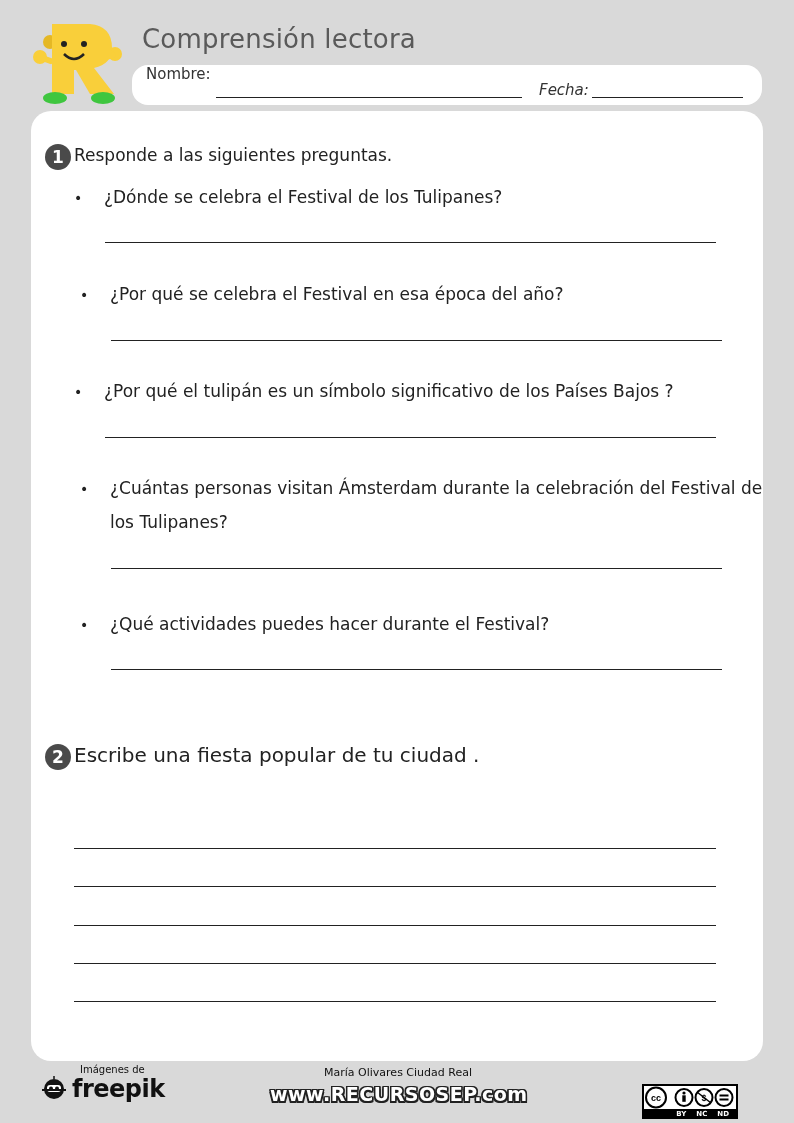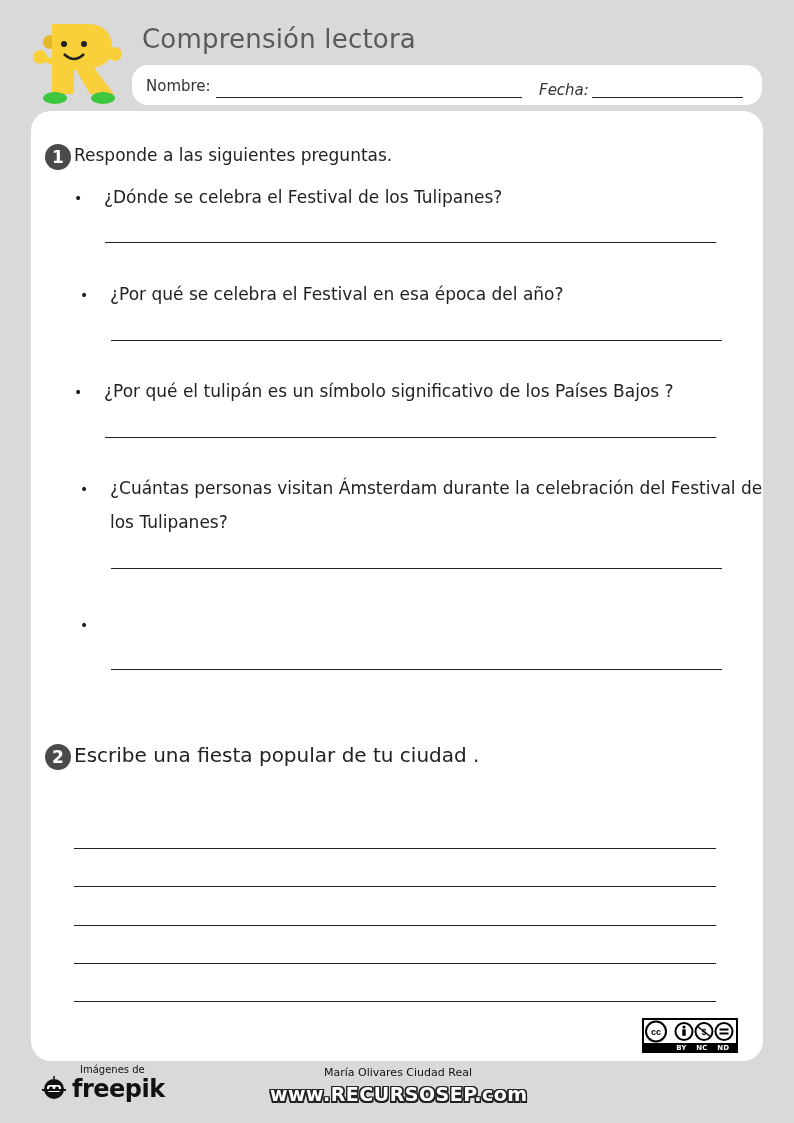--- a/index.html
+++ b/index.html
@@ -4,21 +4,21 @@
 <style>
   * { box-sizing: border-box; margin: 0; padding: 0; }
   html, body { width: 794px; height: 1123px; background: #d9d9d9; overflow: hidden; }
   body { position: relative; font-family: "DejaVu Sans", sans-serif; color: #333; }
 
   .mascot { position: absolute; left: 28px; top: 22px; width: 96px; height: 82px; }
 
   .title { position: absolute; left: 142px; top: 24px; font-size: 26px; color: #5a5a5a; letter-spacing: 0.2px; text-align: center; }
 
   .name-bar { position: absolute; left: 132px; top: 65px; width: 630px; height: 40px; background: #fff; border-radius: 16px; }
-  .name-label { position: absolute; left: 14px; top: 12px; font-size: 15px; color: #333; }
+  .name-label { position: absolute; left: 14px; top: 0; font-size: 15px; color: #333; }
   .name-line { position: absolute; left: 84px; top: 32px; width: 306px; border-bottom: 1.2px solid #222; }
   .date-label { position: absolute; left: 407px; top: 16px; font-size: 15px; color: #333; font-style: italic; }
   .date-line { position: absolute; left: 460px; top: 32px; width: 151px; border-bottom: 1.2px solid #222; }
 
   .card { position: absolute; left: 31px; top: 111px; width: 732px; height: 950px; background: #fff; border-radius: 20px; }
 
   .num { position: absolute; width: 26px; height: 26px; border-radius: 50%; background: #4a4a4a; color: #fff; font-weight: bold; font-size: 17px; text-align: center; line-height: 26px; }
   .section-title { position: absolute; font-size: 17px; color: #222; }
   .section-title.big { font-size: 20px; }
 
@@ -28,21 +28,21 @@
 
   .footer-freepik { position: absolute; left: 40px; top: 1064px; width: 120px; height: 40px; }
   .freepik-small { position: absolute; left: 40px; top: 1; font-size: 10px; color: #111; }
   .freepik-big { position: absolute; left: 32px; top: 11px; font-size: 24px; font-weight: bold; color: #111; letter-spacing: -0.5px; }
   .freepik-icon { position: absolute; left: 0; top: 12px; width: 30px; height: 24px; }
 
   .author { position: absolute; left: 270px; top: 1066px; width: 256px; text-align: center; font-size: 11px; color: #111; }
   .site { position: absolute; left: 270px; top: 1083px; width: 256px; text-align: center; font-size: 19px; font-weight: bold; color: #fff; letter-spacing: 0.5px;
           text-shadow: -1.5px -1.5px 0 #222, 1.5px -1.5px 0 #222, -1.5px 1.5px 0 #222, 1.5px 1.5px 0 #222, 0 1.5px 0 #222, 0 -1.5px 0 #222, 1.5px 0 0 #222, -1.5px 0 0 #222; }
 
-  .cc { position: absolute; left: 642px; top: 1018px; width: 96px; height: 35px; background: #000; border: 1px solid #000; }
+  .cc { position: absolute; left: 642px; top: 1084px; width: 96px; height: 35px; background: #000; border: 1px solid #000; }
   .cc-top { position: absolute; left: 1px; top: 1px; width: 92px; height: 23px; background: #fff; }
   .cc-labels { position: absolute; left: 0; top: 24px; width: 94px; height: 10px; display: flex; justify-content: flex-end; gap: 10px; padding-right: 8px; font-size: 7px; font-weight: bold; color: #fff; line-height: 10px; }
 </style>
 </head>
 <body>
 
 <svg class="mascot" viewBox="0 0 96 82">
   <circle cx="12" cy="35" r="7" fill="#f9cf3a"></circle>
   <rect x="8" y="34" width="18" height="6" rx="3" fill="#f9cf3a" transform="rotate(20 17 37)"></rect>
   <circle cx="87" cy="32" r="7" fill="#f9cf3a"></circle>
@@ -82,20 +82,21 @@
   <span class="bullet" style="left:43px; top:273px;">•</span>
   <div class="q" style="left:73px; top:263px;">¿Por qué el tulipán es un símbolo significativo de los Países Bajos ?</div>
   <div class="line" style="left:74px; top:326px; width:611px;"></div>
 
   <span class="bullet" style="left:49px; top:370px;">•</span>
   <div class="q" style="left:79px; top:360px;">¿Cuántas personas visitan Ámsterdam durante la celebración del Festival de</div>
   <div class="q" style="left:79px; top:394px;">los Tulipanes?</div>
   <div class="line" style="left:80px; top:457px; width:611px;"></div>
 
   <span class="bullet" style="left:49px; top:506px;">•</span>
+  <div class="q" style="left:79px; top:496px;">¿Qué actividades puedes hacer durante el Festival?</div>
   <div class="line" style="left:80px; top:558px; width:611px;"></div>
 
   <div class="num" style="left:14px; top:633px;">2</div>
   <div class="section-title big" style="left:43px; top:632px;">Escribe una fiesta popular de tu ciudad .</div>
 
   <div class="line" style="left:43px; top:737px; width:642px;"></div>
   <div class="line" style="left:43px; top:775px; width:642px;"></div>
   <div class="line" style="left:43px; top:814px; width:642px;"></div>
   <div class="line" style="left:43px; top:852px; width:642px;"></div>
   <div class="line" style="left:43px; top:890px; width:642px;"></div>

